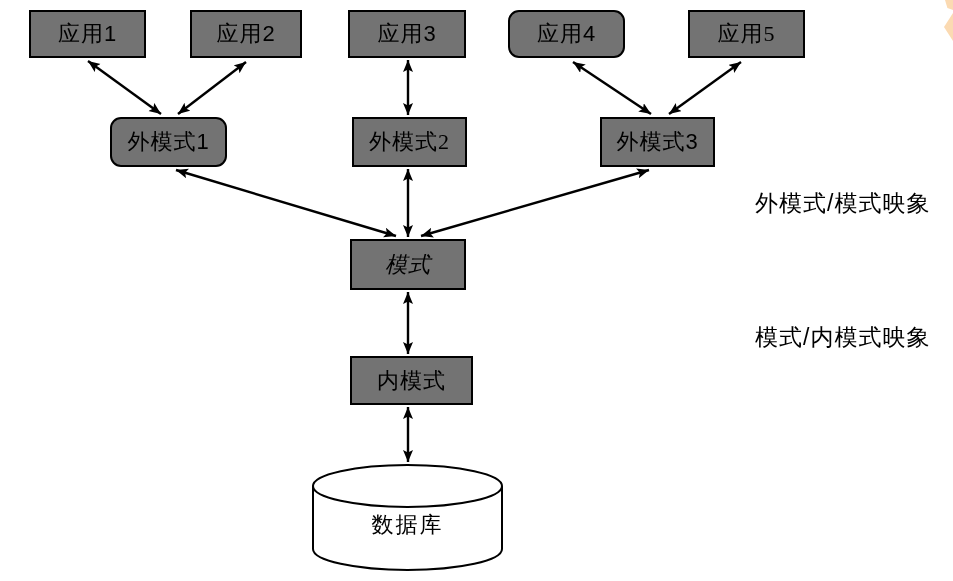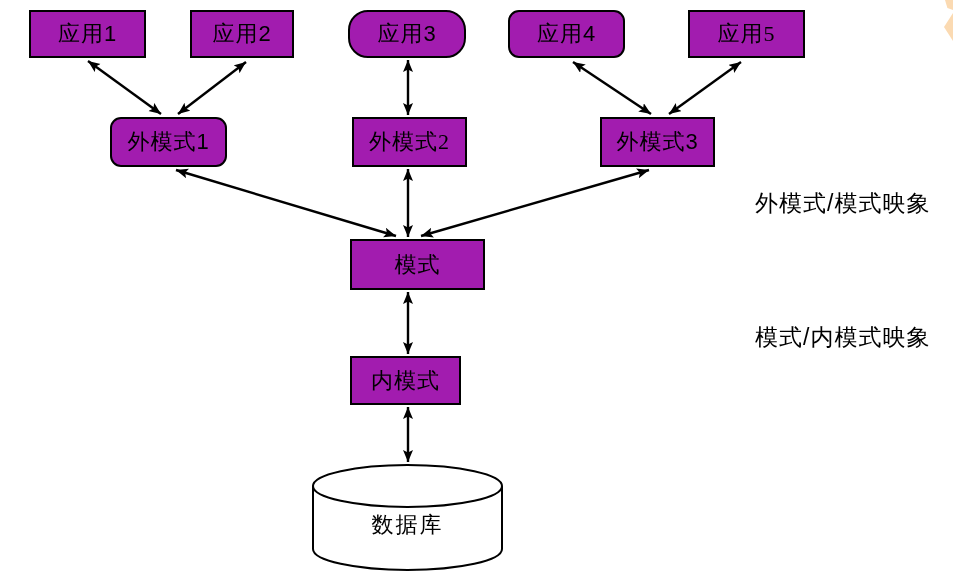--- a/index.html
+++ b/index.html
@@ -20,21 +20,21 @@
     position: absolute;
     left: 0;
     top: 0;
     width: 953px;
     height: 581px;
   }
   .box {
     position: absolute;
     box-sizing: border-box;
     border: 2px solid #000000;
-    background: #a21caf;
+    background: #737373;
     text-align: right;
     font-size: 22px;
     letter-spacing: 1px;
     display: flex;
     align-items: center;
     justify-content: center;
     white-space: nowrap;
   }
   .maplabel {
     position: absolute;
@@ -95,48 +95,48 @@
 
     <g>
       <path d="M313,486 v63 a94.5,21 0 0 0 189,0 v-63" fill="#ffffff" stroke="#000000" stroke-width="2"></path>
       <ellipse cx="407.5" cy="486" rx="94.5" ry="21" fill="#ffffff" stroke="#000000" stroke-width="2"></ellipse>
     </g>
   </svg>
 
   <div class="box" style="left:29px;  top:10px; width:117px; height:48px;">
       <span>应用1</span>
     </div>
-  <div class="box" style="left:190px; top:10px; width:104px; height:48px;">
+  <div class="box" style="left:190px; top:10px; width:112px; height:48px;">
       <span>应用2</span>
     </div>
-  <div class="box" style="left:348px; top:10px; width:118px; height:48px;border-radius:20px;">
+  <div class="box" style="left:348px; top:10px; width:118px; height:48px;">
       <span>应用3</span>
     </div>
   <div class="box" style="left:508px; top:10px; width:117px; height:48px;border-radius:11px;">
       <span>应用4</span>
     </div>
   <div class="box" style="left:688px; top:10px; width:117px; height:48px;font-family:Liberation Serif, serif;">
       <span>应用5</span>
     </div>
 
   <div class="box" style="left:110px; top:117px; width:117px; height:50px;border-radius:11px;">
       <span>外模式1</span>
     </div>
   <div class="box" style="left:352px; top:117px; width:115px; height:50px;font-family:Liberation Serif, serif;">
       <span>外模式2</span>
     </div>
   <div class="box" style="left:600px; top:117px; width:115px; height:50px;">
       <span>外模式3</span>
     </div>
 
-  <div class="box" style="left:350px; top:239px; width:135px; height:51px;">
+  <div class="box" style="left:350px; top:239px; width:116px; height:51px;font-style:italic;">
       <span>模式</span>
     </div>
 
-  <div class="box" style="left:350px; top:356px; width:111px; height:49px;">
+  <div class="box" style="left:350px; top:356px; width:123px; height:49px;">
       <span>内模式</span>
     </div>
 
   <div class="dblabel" style="left:313px; top:510px; width:189px;">数据库</div>
 
   <div class="maplabel" style="left:755px; top:322px;">模式/内模式映象</div>
   <div class="maplabel" style="left:755px; top:188px;">外模式/模式映象</div>
 
   <div class="deco deco-a"></div>
   <div class="deco deco-b"></div>

